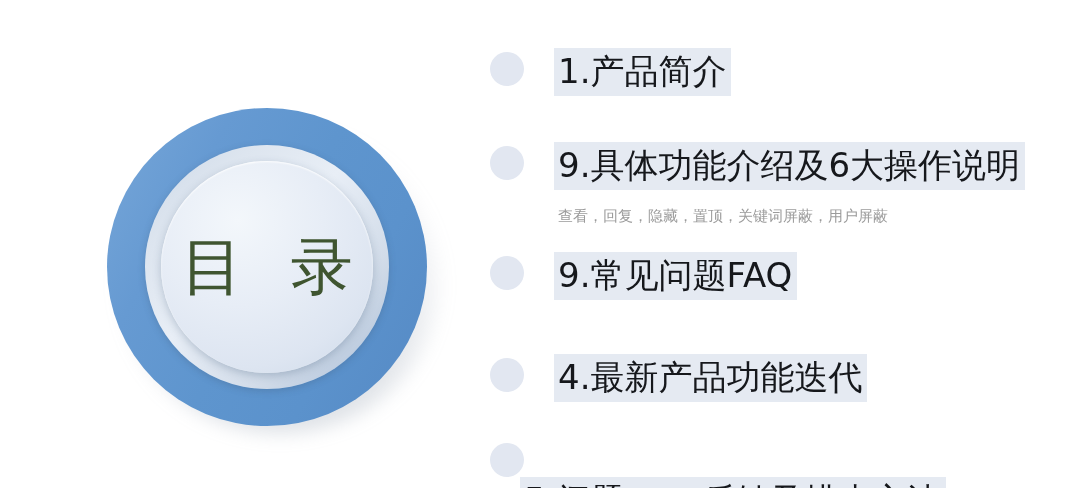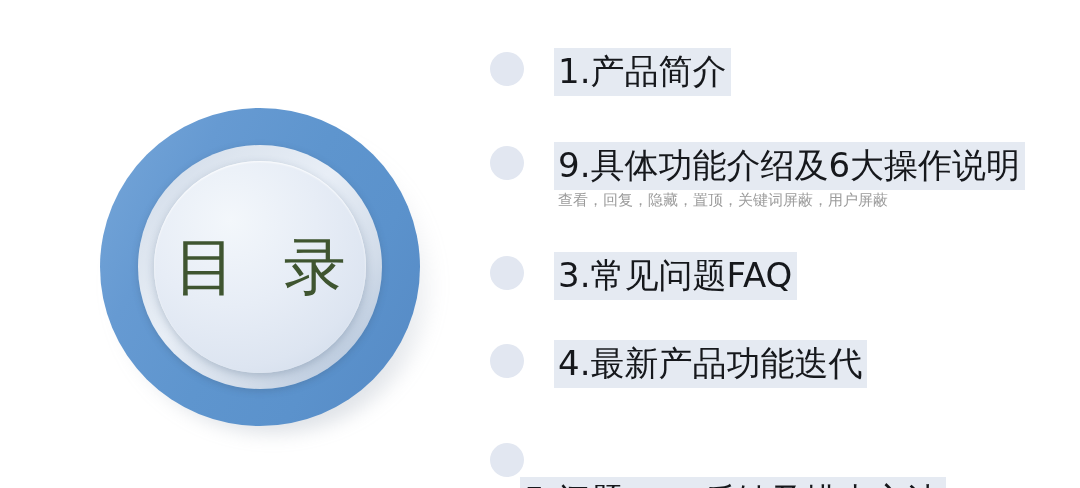--- a/index.html
+++ b/index.html
@@ -16,21 +16,21 @@
     position: relative;
     width: 1080px;
     height: 488px;
     background: #ffffff;
     overflow: hidden;
   }
 
   
   .badge-wrap {
     position: absolute;
-    left: 100px;
+    left: 107px;
     top: 106px;
     width: 348px;
     height: 330px;
   }
 
   .badge-shadow {
     position: absolute;
     left: 12px;
     top: 22px;
     width: 322px;
@@ -142,34 +142,34 @@
     font-family: "DejaVu Sans", "Liberation Sans", sans-serif;
     font-size: 34px;
     line-height: 1.3;
     font-weight: 400;
     padding: 1px 5px 3px 4px;
     white-space: nowrap;
   }
 
   .item-sub {
     display: block;
-    margin-top: 1px;
+    margin-top: 17px;
     margin-left: 4px;
     color: #9b9b9b;
     font-family: "DejaVu Sans", "Liberation Sans", sans-serif;
     font-size: 15px;
     line-height: 1.2;
     white-space: nowrap;
   }
 
   
   .row-1 { top: 48px; }
   .row-2 { top: 142px; }
   .row-3 { top: 252px; }
-  .row-4 { top: 340px; text-align: right; }
+  .row-4 { top: 354px; text-align: right; }
   .row-5 { top: 439px; flex-direction: column; }
 
   
   .watermark {
     position: absolute;
     left: 752px;
     top: 418px;
     display: flex;
     align-items: center;
     gap: 2px;
@@ -233,21 +233,21 @@
       <span class="bullet"></span>
       <span class="item-body">
         <span class="item-title">9.具体功能介绍及6大操作说明</span>
         <span class="item-sub">查看，回复，隐藏，置顶，关键词屏蔽，用户屏蔽</span>
       </span>
     </div>
 
     <div class="agenda-item row-3">
       <span class="bullet"></span>
       <span class="item-body">
-        <span class="item-title">3.常见问题FAQ</span>
+        <span class="item-title">9.常见问题FAQ</span>
       </span>
     </div>
 
     <div class="agenda-item row-4">
       <span class="bullet"></span>
       <span class="item-body">
         <span class="item-title">4.最新产品功能迭代</span>
       </span>
     </div>
 

